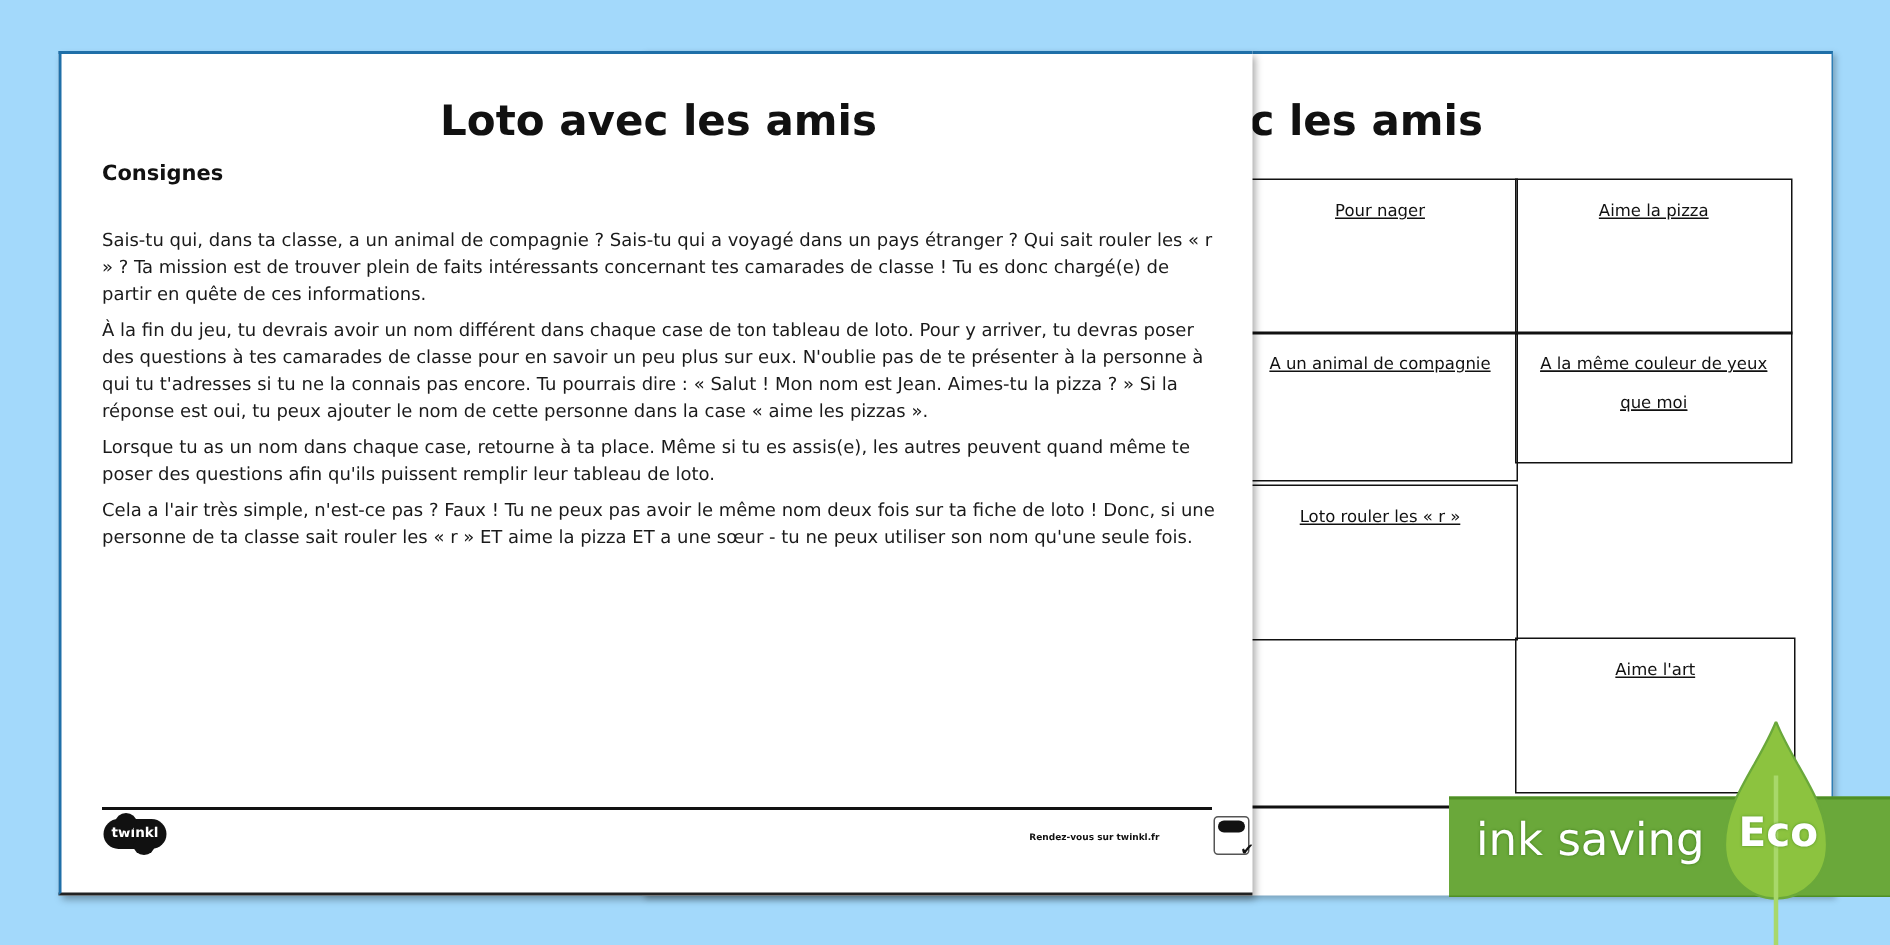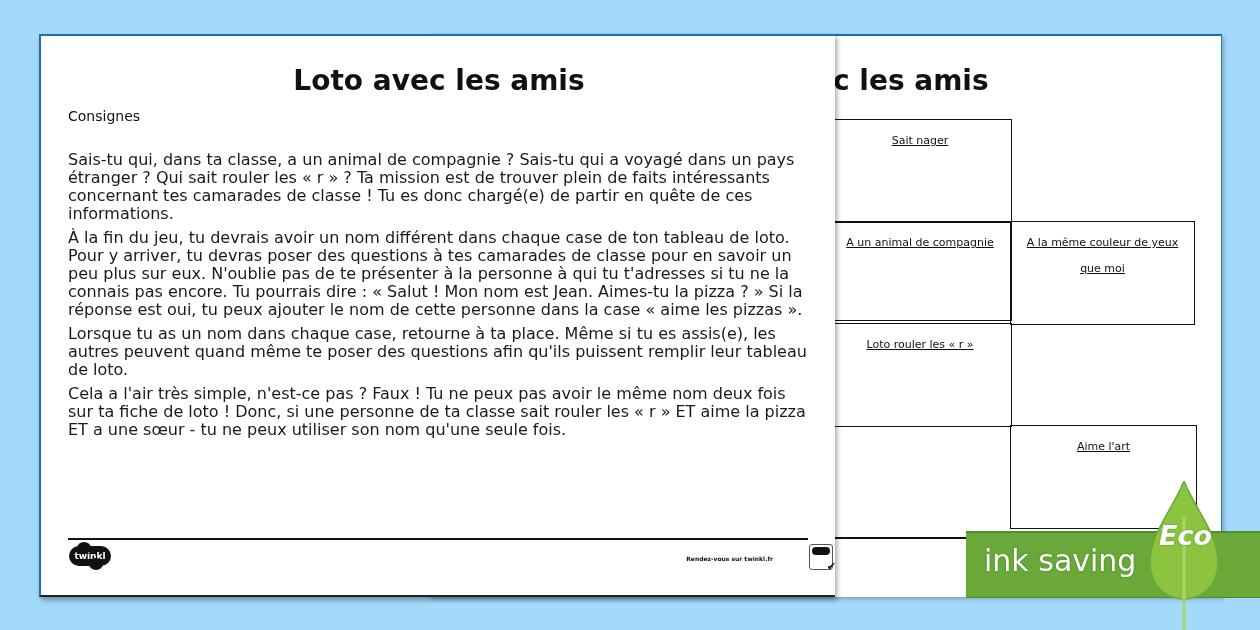--- a/index.html
+++ b/index.html
@@ -86,31 +86,31 @@
       font-family: "DejaVu Sans", sans-serif;
       font-weight: bold;
       font-size: 28px;
       color: #111;
     }
     #consignes-heading {
       position: absolute;
       left: 27px;
       top: 72px;
       font-family: "DejaVu Sans", sans-serif;
-      font-weight: normal;
+      font-weight: bold;
       font-size: 14px;
       color: #111;
     }
     #instructions {
       position: absolute;
       left: 27px;
       top: 115px;
       width: 743px;
       font-family: "DejaVu Sans", sans-serif;
-      font-size: 16px;
+      font-size: 12px;
       line-height: 18px;
       color: #1a1a1a;
     }
     #instructions p {
       margin: 0 0 6px 0;
     }
     #front-footer-line {
       position: absolute;
       left: 27px;
       right: 27px;
@@ -205,40 +205,40 @@
       position: absolute;
       left: 1144px;
       top: 481px;
       width: 80px;
       height: 150px;
       z-index: 6;
     }
     #eco-label {
       position: absolute;
       left: 1159px;
-      top: 520px;
+      top: 540px;
       font-family: "DejaVu Sans", sans-serif;
       font-weight: bold;
       font-size: 27px;
       color: #ffffff;
       z-index: 7;
       text-shadow: 0 0 2px #4f8f25;
-      font-style: italic;
     }
   </style>
 </head>
 <body>
 
 <div class="page" id="back-page">
   <div id="back-title">Loto avec les amis</div>
 
-  <div class="grid-cell" style="left:400px;top:83px;width:184px;height:104px;"><span>Sait nager</span></div>
+  <div class="grid-cell" style="left:400px;top:83px;width:184px;height:104px;"><span>Pour nager</span></div>
+  <div class="grid-cell" style="left:582px;top:83px;width:185px;height:104px;"><span>Aime la pizza</span></div>
 
   <div class="grid-cell" style="left:400px;top:185px;width:184px;height:100px;"><span>A un animal de compagnie</span></div>
-  <div class="grid-cell" style="left:582px;top:185px;width:185px;height:104px;padding-left:14px;padding-right:14px;text-decoration:underline;"><span>A la même couleur de yeux que moi</span></div>
+  <div class="grid-cell" style="left:582px;top:185px;width:185px;height:88px;padding-left:14px;padding-right:14px;text-decoration:underline;"><span>A la même couleur de yeux que moi</span></div>
 
   <div class="grid-cell" style="left:400px;top:287px;width:184px;height:104px;"><span>Loto rouler les « r »</span></div>
 
   <div class="grid-cell" style="left:582px;top:389px;width:187px;height:104px;"><span>Aime l'art</span></div>
 
   <div id="back-footer-line"></div>
 </div>
 
 <div class="page" id="front-page">
   <div id="doc-title">Loto avec les amis</div>

